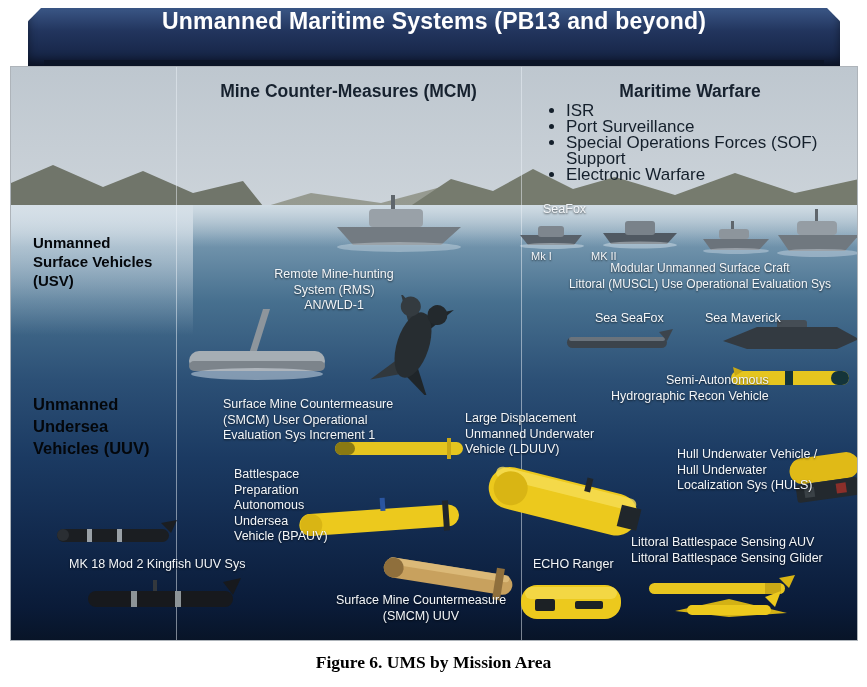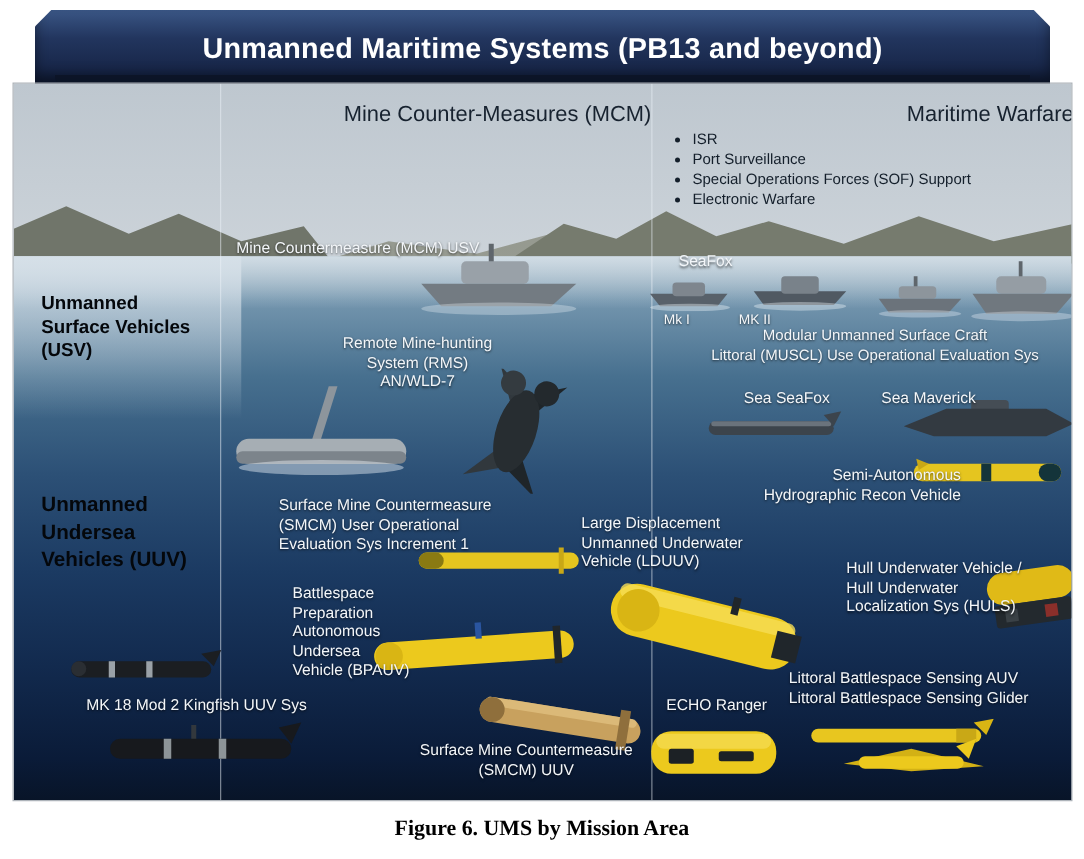--- a/index.html
+++ b/index.html
@@ -6,21 +6,21 @@
   .page {
     position:relative; width:867px; height:687px; background:#ffffff;
     font-family:"Liberation Sans", sans-serif; overflow:hidden;
   }
 
   
   .banner {
     position:absolute; left:28px; top:8px; width:812px; height:60px;
     background:linear-gradient(180deg,#3a5685 0%, #22355e 38%, #121f3e 100%);
     clip-path:polygon(1.6% 0, 98.4% 0, 100% 22%, 100% 100%, 0 100%, 0 22%);
-    display:flex; align-items:center; justify-content:center;
+    display:flex; align-items:flex-start; justify-content:center;
     box-shadow:inset 0 -8px 10px rgba(0,0,0,.45);
   }
   .banner-title { color:#ffffff; font-size:23px; font-weight:bold; letter-spacing:.2px; }
   .banner-under {
     position:absolute; left:44px; top:60px; width:780px; height:8px;
     background:#0c1426; border-radius:0 0 6px 6px; opacity:.85;
   }
 
   
   .scene {
@@ -39,26 +39,26 @@
     position:absolute; left:0; top:138px; width:848px; height:42px;
     background:linear-gradient(180deg, rgba(222,231,238,.75), rgba(222,231,238,0));
   }
   .left-haze {
     position:absolute; left:0; top:138px; width:182px; height:130px;
     background:linear-gradient(180deg, rgba(214,224,232,.9), rgba(214,224,232,0));
   }
   .divider { position:absolute; top:0; width:1px; height:575px; background:rgba(235,242,248,.5); }
 
   .col-header {
-    position:absolute; text-align:right; color:#17222f;
-    font-size:17.5px; font-weight:400;
+    position:absolute; text-align:center; color:#17222f;
+    font-size:17.5px; font-weight:700;
   }
   .ms-bullets {
-    position:absolute; left:528px; top:36px; margin:0; padding-left:15px;
-    color:#141f2b; font-size:12px; line-height:16px;
+    position:absolute; left:540px; top:36px; margin:0; padding-left:15px;
+    color:#141f2b; font-size:17px; line-height:16px;
   }
   .ms-bullets li { margin:0; }
 
   .row-label {
     position:absolute; font-weight:bold; color:#04070b; white-space:pre-line;
   }
 
   .vlabel {
     position:absolute; color:#f3f6f9; font-size:12.5px; line-height:15.5px;
     white-space:pre-line; text-shadow:0 1px 2px rgba(0,0,0,.65);
@@ -299,29 +299,28 @@
       <svg viewBox="0 0 152 52">
         <g transform="rotate(9 76 26)">
           <rect x="6" y="16" width="130" height="20" rx="10" fill="#c8a15e"></rect>
           <rect x="10" y="16" width="122" height="7" rx="3.5" fill="#e0bf7e" opacity=".8"></rect>
           <circle cx="16" cy="26" r="10" fill="#8f6f3c"></circle>
           <rect x="118" y="10" width="8" height="32" fill="#8f6f3c"></rect>
         </g>
       </svg>
     </div>
 
-    <div class="vlabel" style="left:178px; top:124px;">Mine Countermeasure (MCM) USV</div>
     <div class="vlabel" style="left:532px; top:135px;">SeaFox</div>
     <div class="vlabel small" style="left:520px; top:182px;">Mk I</div>
     <div class="vlabel small" style="left:580px; top:182px;">MK II</div>
     <div class="vlabel center" style="left:528px; top:194px; width:322px; font-size:12px;">Modular Unmanned Surface Craft
 Littoral (MUSCL) Use Operational Evaluation Sys</div>
     <div class="vlabel center" style="left:250px; top:200px; width:146px;">Remote Mine-hunting
 System (RMS)
-AN/WLD-7</div>
+AN/WLD-1</div>
     <div class="vlabel" style="left:584px; top:244px;">Sea SeaFox</div>
     <div class="vlabel" style="left:694px; top:244px;">Sea Maverick</div>
     <div class="vlabel" style="left:600px; top:306px;text-align:right;">Semi-Autonomous
 Hydrographic Recon Vehicle</div>
     <div class="vlabel" style="left:212px; top:330px;">Surface Mine Countermeasure
 (SMCM) User Operational
 Evaluation Sys Increment 1</div>
     <div class="vlabel" style="left:666px; top:380px;">Hull Underwater Vehicle /
 Hull Underwater
 Localization Sys (HULS)</div>

